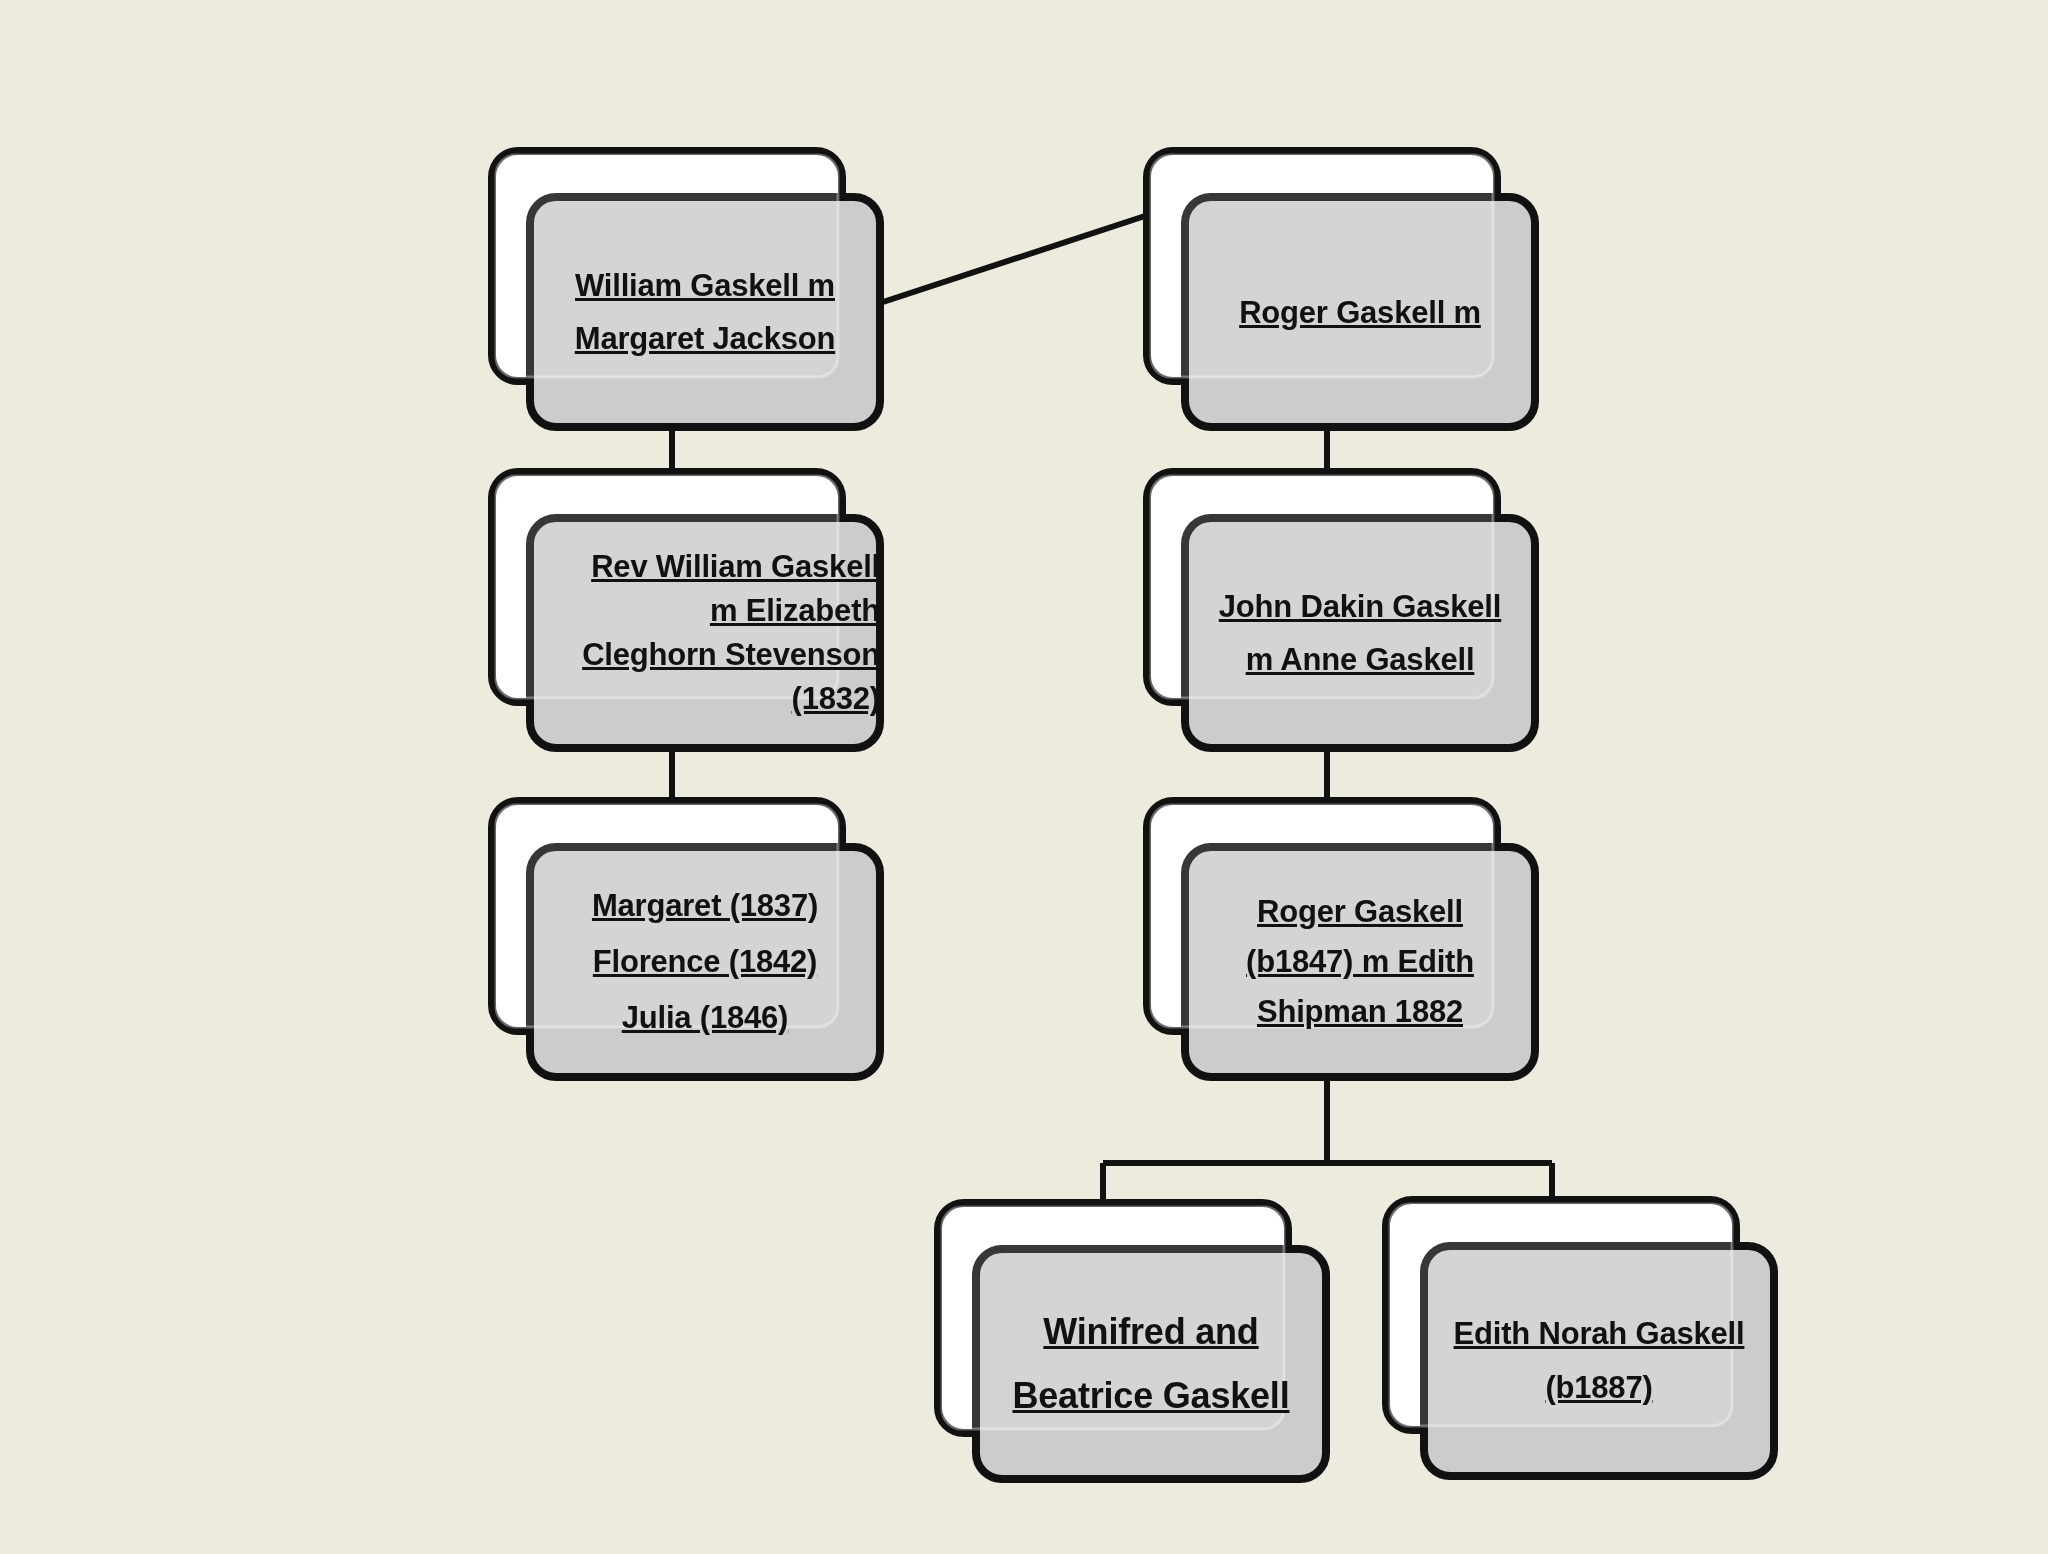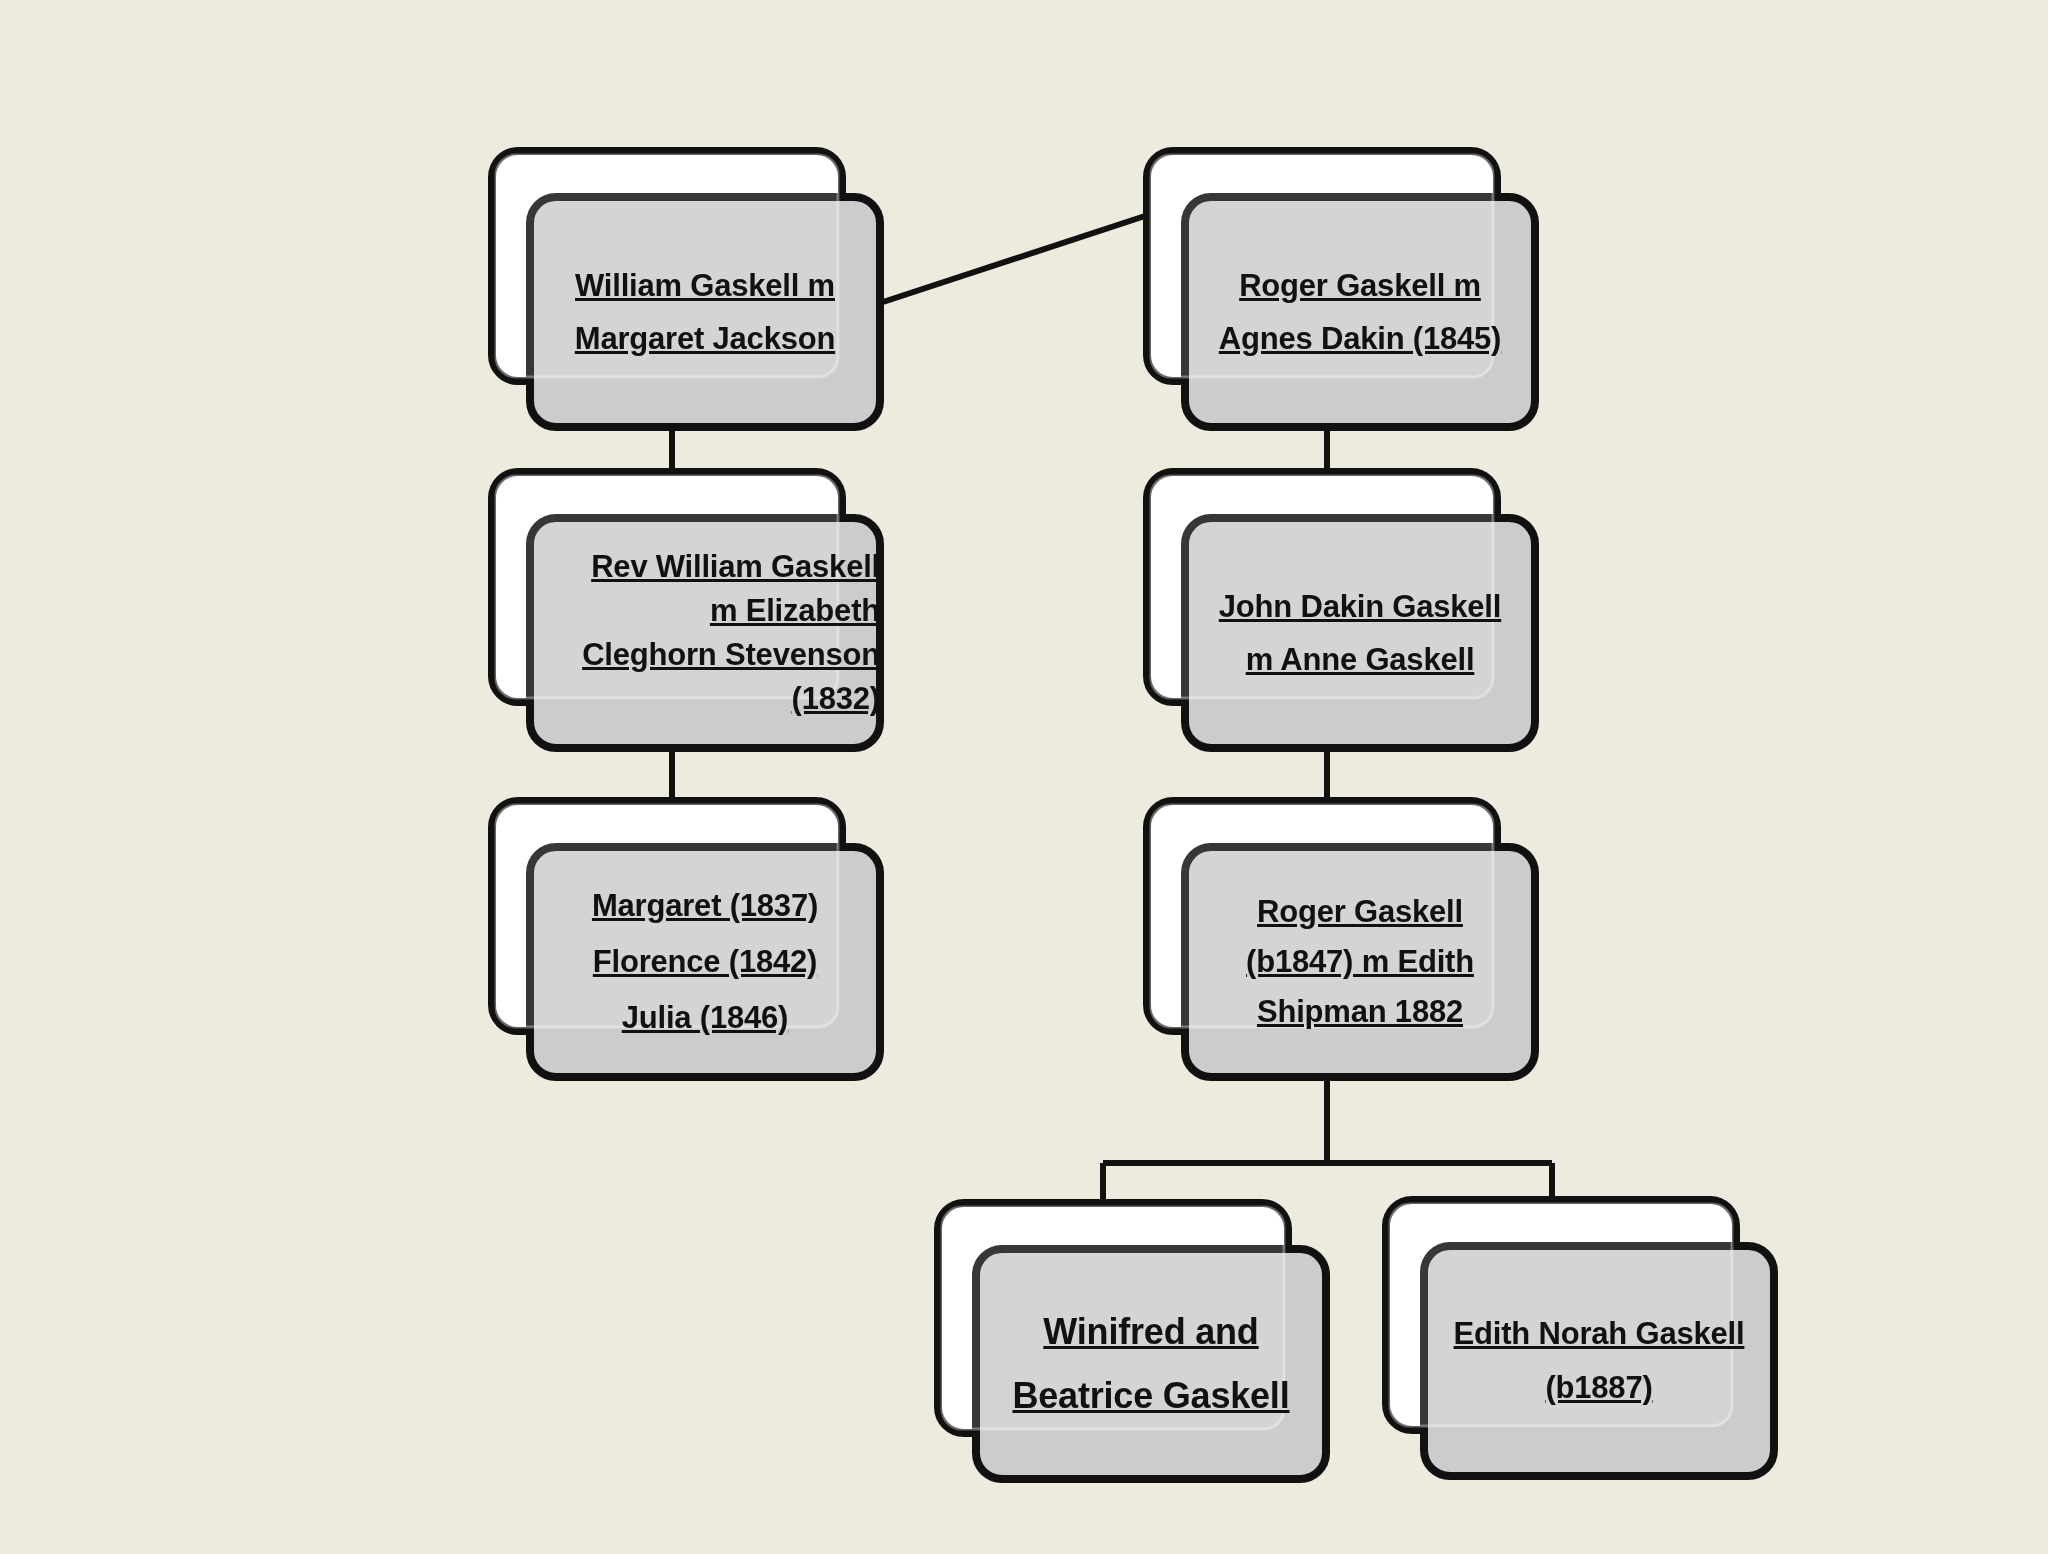--- a/index.html
+++ b/index.html
@@ -104,21 +104,20 @@
       </g>
     </svg>
 
   <div id="label-layer">
       <div class="node-label" style="left: 530px; top: 197px; width: 350px; height: 230px; font-size: 31px; line-height: 53px;">
         <span class="ln">William Gaskell m</span>
         <span class="ln">Margaret Jackson</span>
       </div>
       <div class="node-label" style="left: 1185px; top: 197px; width: 350px; height: 230px; font-size: 31px; line-height: 53px;">
         <span class="ln">Roger Gaskell m</span>
-        <span class="ln">Agnes Dakin (1845)</span>
       </div>
       <div class="node-label" style="left: 530px; top: 518px; width: 350px; height: 230px; font-size: 31px; line-height: 44px; align-items: flex-end;">
         <span class="ln">Rev William Gaskell</span>
         <span class="ln">m Elizabeth</span>
         <span class="ln">Cleghorn Stevenson</span>
         <span class="ln">(1832)</span>
       </div>
       <div class="node-label" style="left: 1185px; top: 518px; width: 350px; height: 230px; font-size: 31px; line-height: 53px;">
         <span class="ln">John Dakin Gaskell</span>
         <span class="ln">m Anne Gaskell</span>

